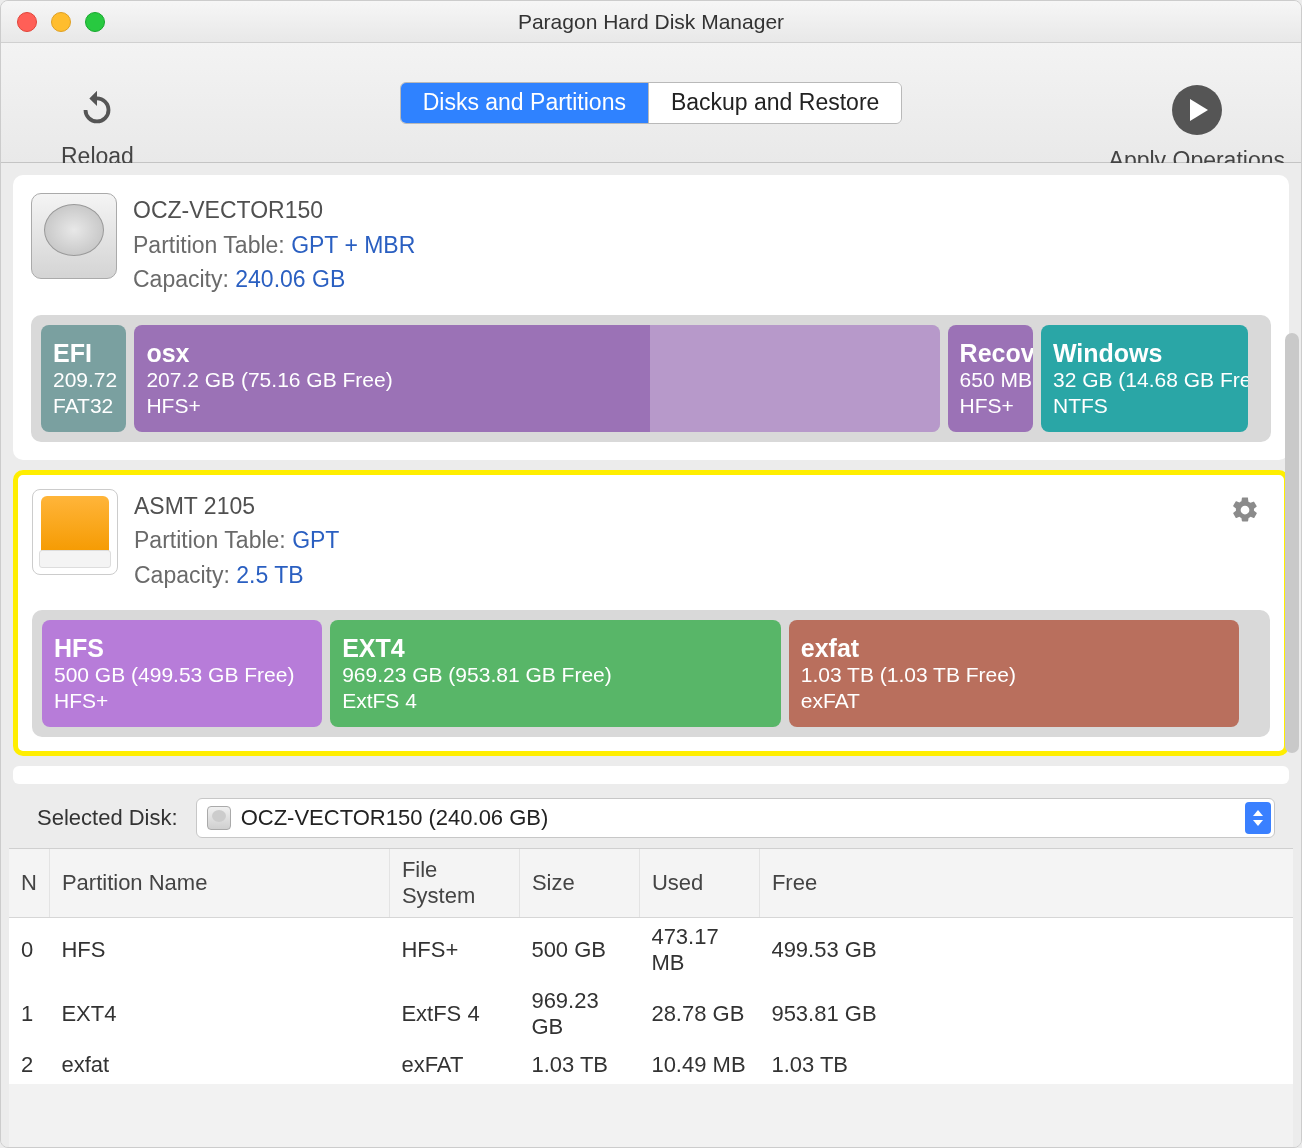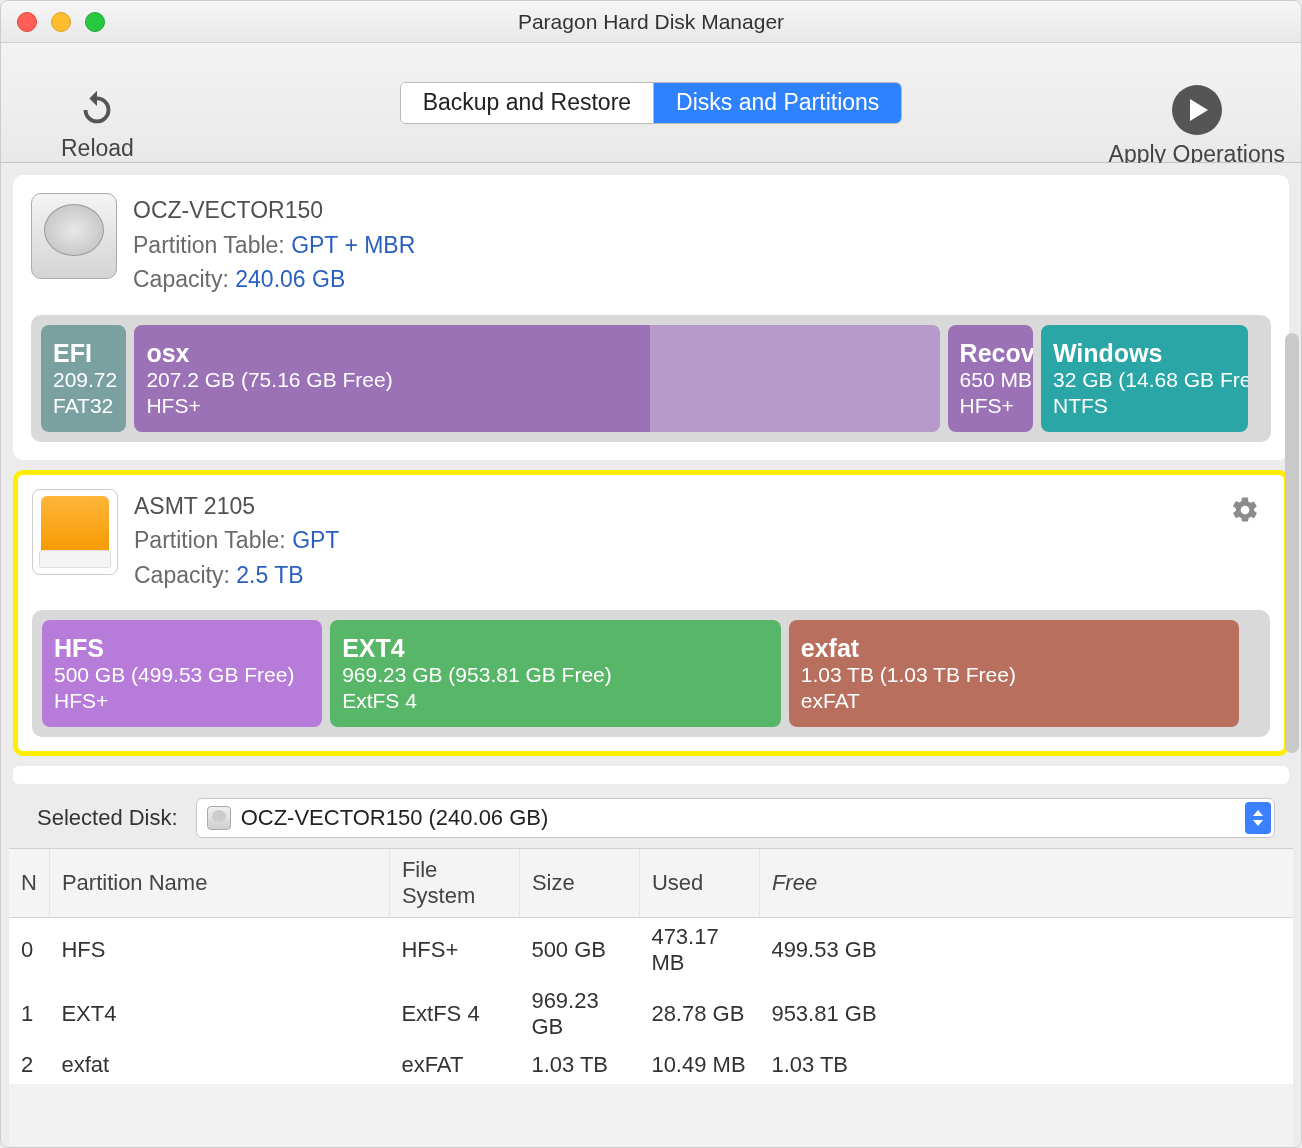--- a/index.html
+++ b/index.html
@@ -34,21 +34,21 @@
     height: 120px;
     background: linear-gradient(#f3f3f3,#e9e9e9);
     border-bottom: 1px solid #c4c4c4;
     display: flex;
     align-items: center;
     justify-content: center;
     position: relative;
   }
   .toolbtn-left { position:absolute; left:60px; top:42px; text-align:center; cursor:pointer;}
   .toolbtn-right { position:absolute; right:16px; top:42px; text-align:center; cursor:pointer;}
-  .toolbtn-label { font-size:23px; color:#444; margin-top:4px;}
+  .toolbtn-label { font-size:23px; color:#444; margin-top:12px;}
   .reload-icon svg, .play-icon svg { display:block; margin:0 auto;}
   .play-circle { width:50px; height:50px; border-radius:50%; background:#555; display:flex; align-items:center; justify-content:center; margin:0 auto 6px;}
   .play-tri { width:0;height:0;border-left:18px solid #fff;border-top:11px solid transparent;border-bottom:11px solid transparent; margin-left:5px;}
   .seg { display:flex; border:1px solid #b9b9b9; border-radius:6px; overflow:hidden; height:42px; }
   .seg-btn { padding:0 22px; font-size:23px; display:flex; align-items:center; background:#fff; color:#222; cursor:pointer; border:none;}
   .seg-btn.active { background:#2f82ff; color:#fff; }
   .seg-btn:not(:last-child){ border-right:1px solid #b9b9b9;}
   
   .main { flex:1; overflow-y:auto; background:#ececec; padding:6px 6px 4px 6px;}
   
@@ -103,21 +103,21 @@
     display:flex; align-items:center; padding:0 40px 0 10px; position:relative; font-size:22px; color:#222;
   }
   .combo .mini-hdd{ width:24px;height:24px;background:linear-gradient(#f0f0f0,#cfcfcf);border:1px solid #aaa;border-radius:4px;margin-right:10px;position:relative;}
   .combo .mini-hdd::after{content:"";position:absolute;left:4px;right:4px;top:3px;bottom:7px;border-radius:50%;background:#ccc;}
   .combo .stepper{position:absolute;right:3px;top:3px;bottom:3px;width:26px;background:#3a80ff;border-radius:4px;display:flex;flex-direction:column;align-items:center;justify-content:center;}
   .combo .stepper::before{content:"";border-left:5px solid transparent;border-right:5px solid transparent;border-bottom:6px solid #fff;margin-bottom:2px;}
   .combo .stepper::after{content:"";border-left:5px solid transparent;border-right:5px solid transparent;border-top:6px solid #fff;margin-top:2px;}
   
   .tbl { width:100%; border-collapse:collapse; font-size:22px; color:#333;}
   .tbl th { text-align:left; font-weight:400; color:#444; padding:8px 12px; border-bottom:1px solid #d6d6d6; border-right:1px solid #e3e3e3; background:#f4f4f4;}
-  .tbl th:last-child{border-right:none;font-style:italic;}
+  .tbl th:last-child{border-right:none;}
   .tbl td { padding:6px 12px; }
   .tbl tr.datarow:nth-child(even){ background:#fff;}
   .tbl tr.datarow:nth-child(odd){ background:#fff;}
   .tblwrap{ background:#fff; margin:0 2px; border-top:1px solid #d0d0d0;}
   
   .fake-scroll { position:absolute; right:2px; top:170px; width:14px; height:420px; background:#c9c9c9; border-radius:7px;}
 </style>
 </head>
 <body>
 
@@ -134,22 +134,22 @@
   <div class="toolbtn-left">
     <span class="reload-icon">
       <svg width="50" height="46" viewBox="0 0 24 24">
           <path fill="#555" d="M12 6V3L8 7l4 4V8c2.76 0 5 2.24 5 5a5 5 0 0 1-5 5 5 5 0 0 1-5-5H5a7 7 0 1 0 7-7z"></path>
         </svg>
     </span>
     <div class="toolbtn-label">Reload</div>
   </div>
 
   <div class="seg">
+    <button class="seg-btn active">Disks and Partitions</button>
     <button class="seg-btn">Backup and Restore</button>
-    <button class="seg-btn active">Disks and Partitions</button>
   </div>
 
   <div class="toolbtn-right">
     <div class="play-circle">
         <div class="play-tri"></div>
       </div>
     <div class="toolbtn-label">Apply Operations</div>
   </div>
 </div>
 

